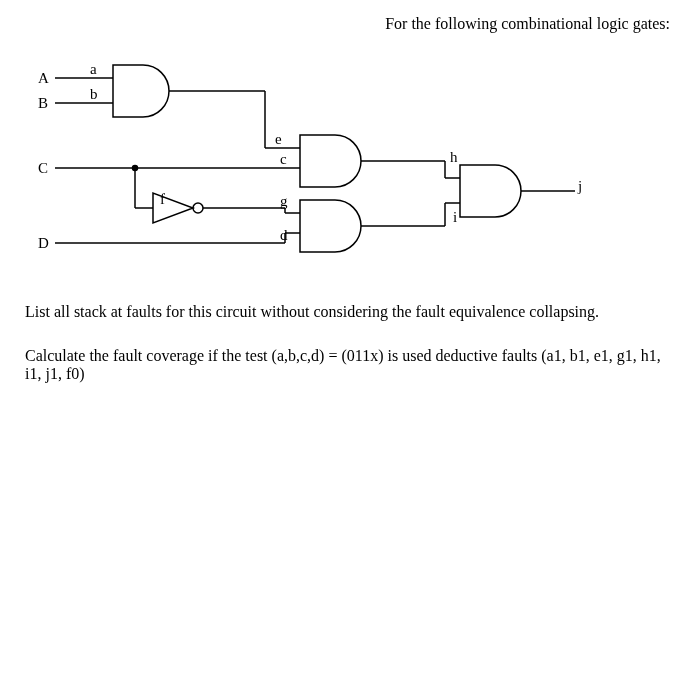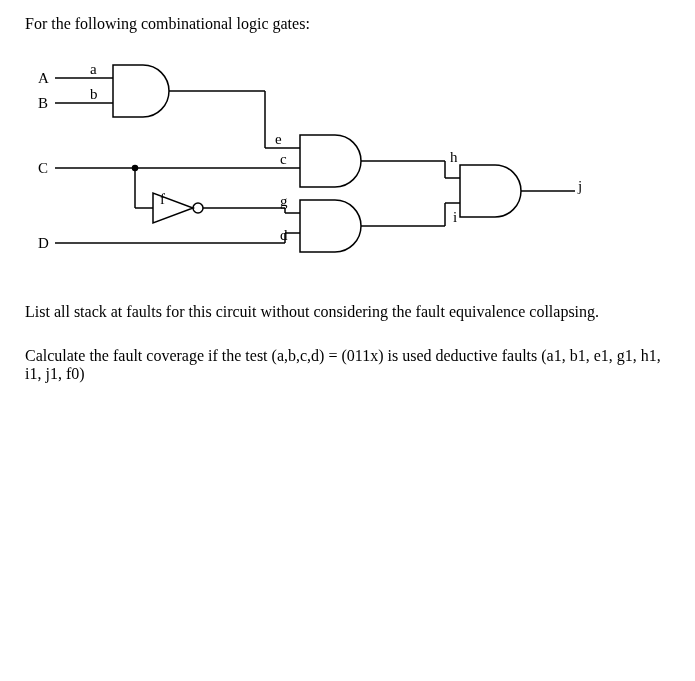--- a/index.html
+++ b/index.html
@@ -7,20 +7,21 @@
       font-family: 'Times New Roman', Times, serif;
       font-size: 16px;
       color: #000;
       background: #fff;
       width: 695px;
       height: 681px;
       padding: 15px 25px;
     }
     .intro-text {
       margin-bottom: 20px;
+      text-align: right;
     }
     .circuit-area {
       position: relative;
       width: 600px;
       height: 220px;
       margin-left: 10px;
       margin-bottom: 30px;
     }
     .circuit-area svg {
       position: absolute;

